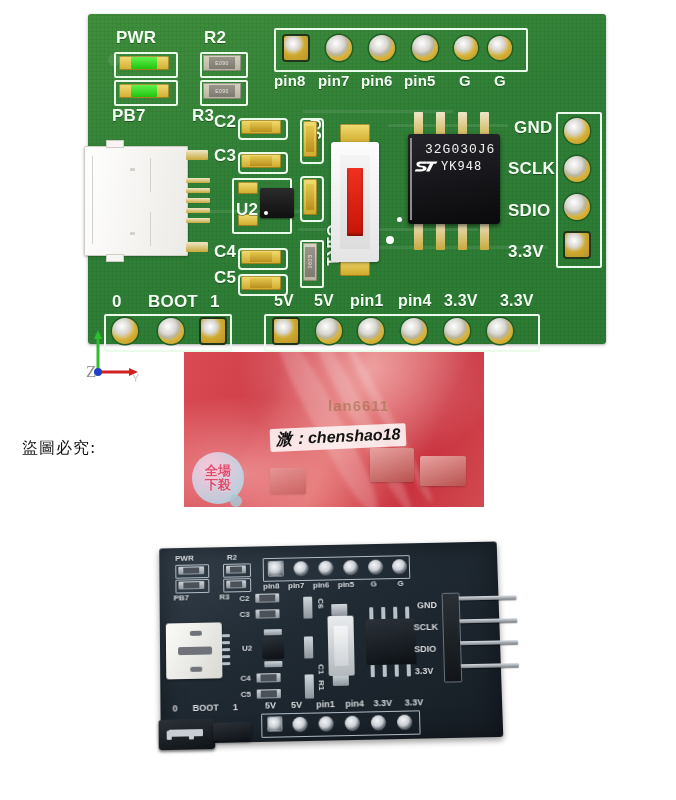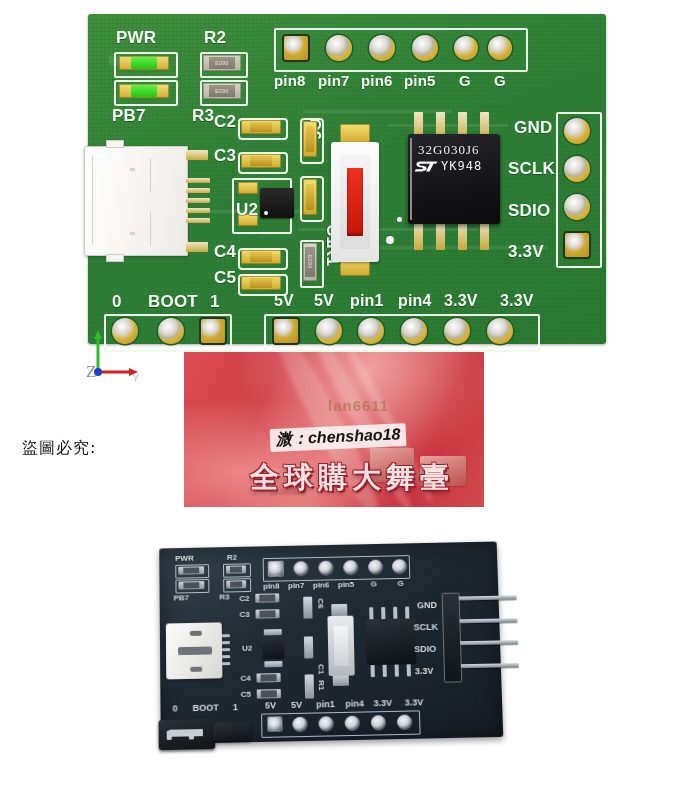--- a/index.html
+++ b/index.html
@@ -50,22 +50,22 @@
        background:linear-gradient(180deg,#5ff24a,#21c412);border-radius:1px;}
   .soic{position:absolute;background:linear-gradient(180deg,#2b2b2b,#101010);
        border-radius:2px;box-shadow:0 1px 2px rgba(0,0,0,.5);}
   .soic .dot{position:absolute;width:4px;height:4px;border-radius:50%;background:#fff;
        left:4px;bottom:3px;}
   .leg{position:absolute;background:linear-gradient(180deg,#efe6c8,#c8a93c);border-radius:1px;}
 
   
   .ic{position:absolute;background:linear-gradient(170deg,#24242a,#0a0a0c);
       border-radius:3px;box-shadow:0 2px 4px rgba(0,0,0,.55);}
-  .ic .l1{position:absolute;left:10px;top:8px;color:#f0f0f0;font-size:13px;
-      letter-spacing:1px;font-family:Liberation Serif, serif;}
+  .ic .l1{position:absolute;left:17px;top:8px;color:#f0f0f0;font-size:13px;
+      letter-spacing:1px;font-family:Liberation Mono, monospace;}
   .ic .l2{position:absolute;left:33px;top:25px;color:#f0f0f0;font-size:12px;
       letter-spacing:1px;font-family:"DejaVu Sans Mono","Liberation Mono",monospace;}
   .ic .stlogo{position:absolute;left:6px;top:25px;width:24px;height:13px;color:#fff;}
   .ic .side{position:absolute;left:2px;top:4px;width:2px;bottom:4px;background:#8c8c8c;}
   .ic .mark{position:absolute;width:5px;height:5px;border-radius:50%;background:#fff;
       left:-11px;bottom:2px;}
 
   
   .tact{position:absolute;background:linear-gradient(180deg,#fdfdfd,#e4e4e4);
       border-radius:3px;box-shadow:0 1px 3px rgba(0,0,0,.4);
@@ -365,21 +365,24 @@
   <div class="ribbon" style="left:200px;top:-20px;width:10px;height:180px;"></div>
   <div class="giftbox" style="left:186px;top:96px;width:44px;height:34px;"></div>
   <div class="giftbox" style="left:236px;top:104px;width:46px;height:30px;"></div>
   <div class="giftbox" style="left:86px;top:116px;width:36px;height:26px;opacity:.6;"></div>
 
   <div class="bn-ghost">lan6611</div>
   <div class="bn-cross">✛</div>
 
   <div class="bn-wechat">溦：chenshao18</div>
 
-  <div class="bn-big">全球購大舞臺</div>
+  <div class="bn-badge">
+    <span>全場</span>
+    <span>下殺</span>
+  </div>
 </div>
 
 <div id="caption">盜圖必究:</div>
 
 <div id="photo-stage">
   <div class="pcb2">
 
     <div class="silk2" style="left:16px;top:6px;font-size:8px;">PWR</div>
     <div class="outline2" style="left:16px;top:17px;width:32px;height:12px;"></div>
     <div class="smd2" style="left:19px;top:19px;width:26px;height:8px;">

